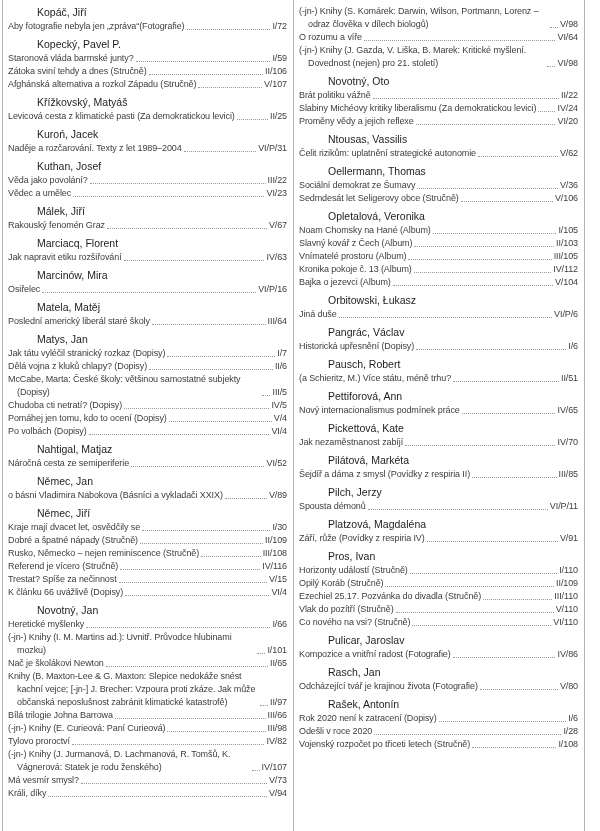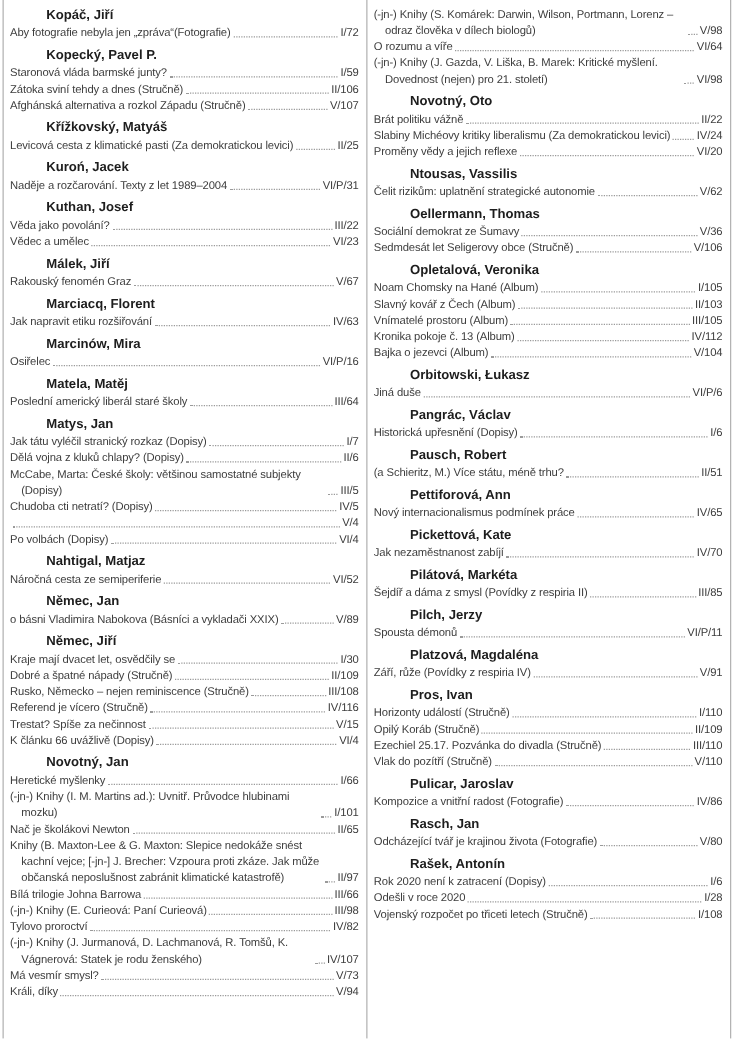--- a/index.html
+++ b/index.html
@@ -12,21 +12,21 @@
     font-size:9px; letter-spacing:-0.1px; color:var(--c-body); overflow:hidden;
   }
   .col{
     position:absolute; top:0; height:831px; box-sizing:border-box;
     border-left:1px solid var(--c-divider);
     padding:5px 6px 0 5px;
   }
   .col-left{left:2px; width:291px;}
   .col-right{left:293px; width:292px; border-right:1px solid var(--c-divider);}
   .author{
-    font-size:10.5px; font-weight:bold; color:var(--c-heading);
+    font-size:10.5px; font-weight:normal; color:var(--c-heading);
     margin:5px 0 1px 0; padding-left:29px; line-height:13px; letter-spacing:0;
   }
   .section:first-child .author{margin-top:1px;}
   .entry{display:flex; align-items:flex-end; line-height:13px;}
   .title{flex:0 1 auto; padding-left:9px; text-indent:-9px;}
   .leader{
     flex:1 1 8px; min-width:8px; height:0;
     border-bottom:1px dotted var(--c-leader);
     margin:0 2px 3px 2px;
   }
@@ -140,20 +140,21 @@
           <span class="title">McCabe, Marta: České školy: většinou samostatné subjekty (Dopisy)</span>
           <span class="leader"></span>
           <span class="pageref">III/5</span>
         </div>
         <div class="entry">
           <span class="title">Chudoba cti netratí? (Dopisy)</span>
           <span class="leader"></span>
           <span class="pageref">IV/5</span>
         </div>
         <div class="entry">
+          <span class="title">Pomáhej jen tomu, kdo to ocení (Dopisy)</span>
           <span class="leader"></span>
           <span class="pageref">V/4</span>
         </div>
         <div class="entry">
           <span class="title">Po volbách (Dopisy)</span>
           <span class="leader"></span>
           <span class="pageref">VI/4</span>
         </div>
       </div>
       <div class="section">
@@ -422,20 +423,25 @@
         </div>
         <div class="entry">
           <span class="title">Ezechiel 25.17. Pozvánka do divadla (Stručně)</span>
           <span class="leader"></span>
           <span class="pageref">III/110</span>
         </div>
         <div class="entry">
           <span class="title">Vlak do pozítří (Stručně)</span>
           <span class="leader"></span>
           <span class="pageref">V/110</span>
+        </div>
+        <div class="entry">
+          <span class="title">Co nového na vsi? (Stručně)</span>
+          <span class="leader"></span>
+          <span class="pageref">VI/110</span>
         </div>
       </div>
       <div class="section">
         <h3 class="author">Pulicar, Jaroslav</h3>
         <div class="entry">
           <span class="title">Kompozice a vnitřní radost (Fotografie)</span>
           <span class="leader"></span>
           <span class="pageref">IV/86</span>
         </div>
       </div>

